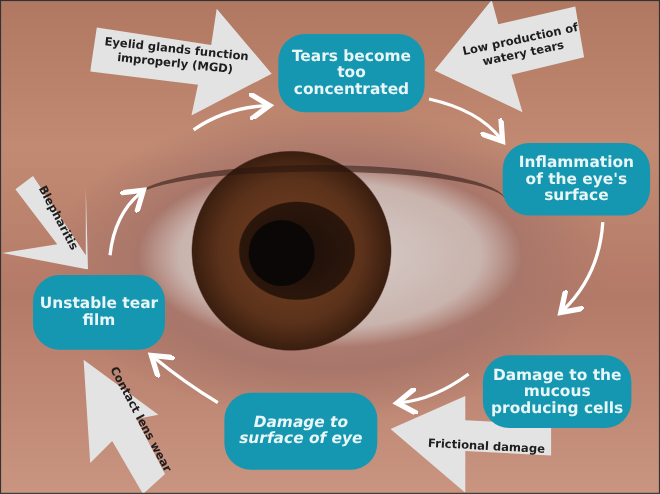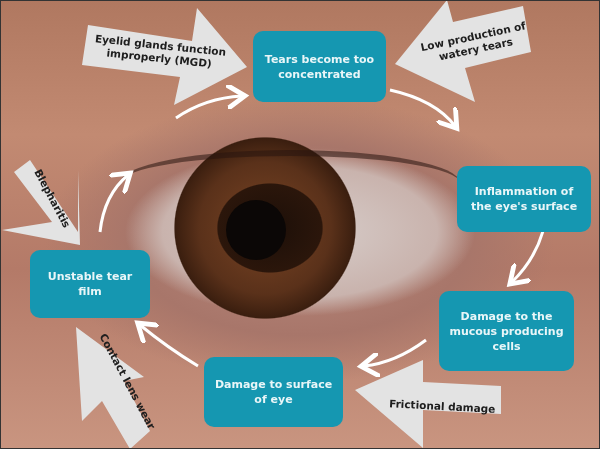--- a/index.html
+++ b/index.html
@@ -7,21 +7,21 @@
   .stage{position:relative;width:600px;height:449px;overflow:hidden;
     background:
       radial-gradient(ellipse 130px 110px at 270px 228px, #1c0f08 0%, #2b160b 40%, transparent 41%),
       radial-gradient(ellipse 120px 120px at 265px 228px, #7a4524 0%, #5a311a 55%, #3a1e0f 75%, transparent 76%),
       radial-gradient(ellipse 250px 120px at 300px 232px, #d8cfcc 0%, #c9b3ad 55%, transparent 70%),
       radial-gradient(ellipse 340px 190px at 300px 240px, #b98a7e 0%, #a8766a 50%, transparent 75%),
       linear-gradient(180deg,#b07860 0%,#c28a72 30%,#b47a68 60%,#c99580 100%);
   }
   .pupil{position:absolute;left:226px;top:200px;width:60px;height:60px;border-radius:50%;background:#0b0706;}
   .lashes-top{position:absolute;left:120px;top:150px;width:340px;height:60px;border-top:6px solid rgba(40,20,15,0.55);border-radius:50% 50% 0 0;}
-  .box{position:absolute;background:#1597b1;border-radius:10px;color:#e9f6f8;font-weight:bold;font-size:11px;line-height:15px;display:flex;align-items:center;justify-content:center;text-align:center;padding:0 6px;box-sizing:border-box;}
+  .box{position:absolute;background:#1597b1;border-radius:24px;color:#e9f6f8;font-weight:bold;font-size:14px;line-height:15px;display:flex;align-items:center;justify-content:center;text-align:center;padding:0 6px;box-sizing:border-box;}
   .callout{position:absolute;}
   .callout svg{position:absolute;left:0;top:0;}
   .callout .lbl{position:absolute;font-weight:bold;font-size:10.5px;line-height:13px;color:#1e1e1e;text-align:center;white-space:nowrap;}
   .flow{position:absolute;left:0;top:0;}
   .frame{position:absolute;left:0;top:0;width:598px;height:447px;border:1px solid #333;}
 </style>
 </head>
 <body>
 
 <div class="stage">
@@ -77,19 +77,19 @@
   </div>
 
   <div class="callout" style="left:355px;top:360px;width:150px;height:88px;">
     <svg width="150" height="88">
       <polygon points="0,30 68,0 68,22 146,26 146,54 68,50 68,88" fill="#e3e3e3"></polygon>
     </svg>
     <div class="lbl" style="left:34px;top:40px;transform:rotate(3deg);">Frictional damage</div>
   </div>
 
   <div class="box" style="left:253px;top:31px;width:133px;height:71px;">Tears become too concentrated</div>
-  <div class="box" style="left:457px;top:130px;width:134px;height:66px;margin-top:36px;">Inflammation of the eye's surface</div>
-  <div class="box" style="left:439px;top:291px;width:135px;height:80px;">Damage to the mucous producing cells</div>
-  <div class="box" style="left:204px;top:357px;width:139px;height:70px;">Damage to surface of eye</div>
+  <div class="box" style="left:457px;top:130px;width:134px;height:66px;">Inflammation of the eye's surface</div>
+  <div class="box" style="left:439px;top:323px;width:135px;height:66px;">Damage to the mucous producing cells</div>
+  <div class="box" style="left:204px;top:357px;width:139px;height:70px;font-style:italic;">Damage to surface of eye</div>
   <div class="box" style="left:30px;top:250px;width:120px;height:68px;">Unstable tear film</div>
 
   <div class="frame"></div>
 </div>
 
 </body></html>

